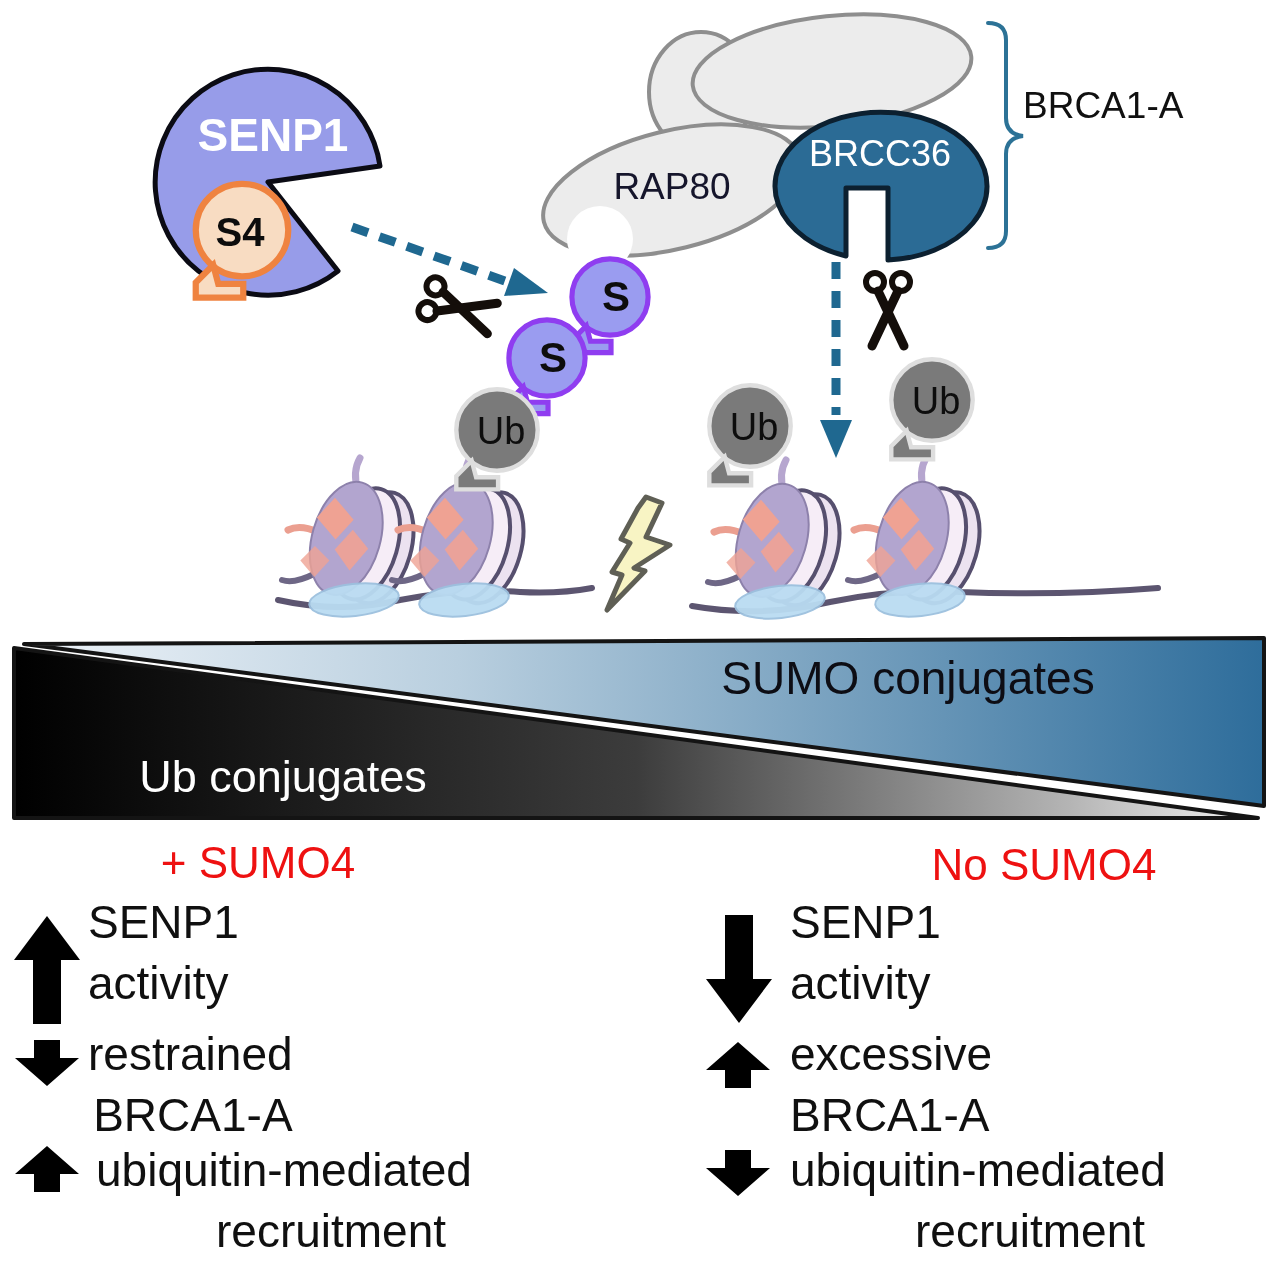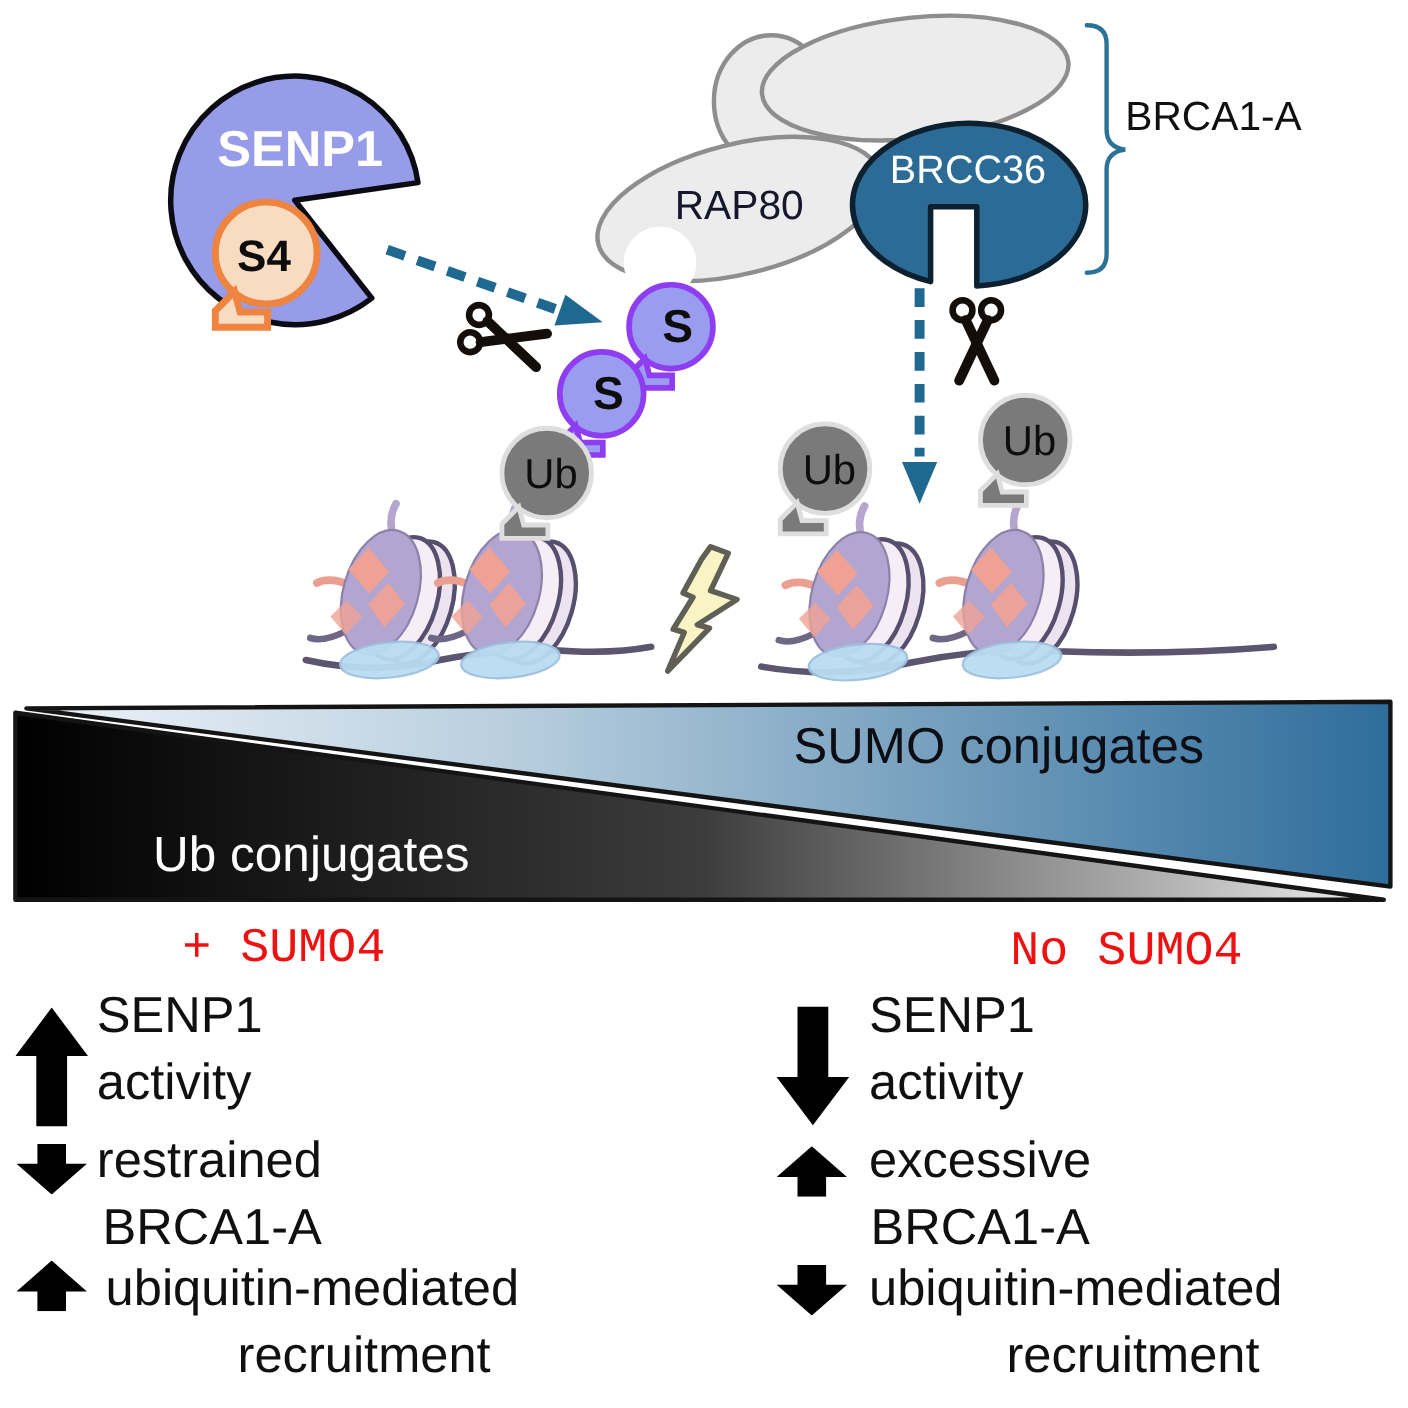--- a/index.html
+++ b/index.html
@@ -32,21 +32,21 @@
   .tail-dark{stroke:#6e6786;stroke-width:6;fill:none;stroke-linecap:round;}
   .dna{stroke:#5c5570;stroke-width:6;fill:none;stroke-linecap:round;}
 
   
   #grad-bar{left:0;top:632px;}
   .bar-tri{stroke:#141414;stroke-width:4;stroke-linejoin:round;}
   .bar-lbl-sumo{font-size:46px;fill:#0d0d14;}
   .bar-lbl-ub{font-size:45px;fill:#ffffff;}
 
   
-  .cond-title{position:absolute;width:320px;text-align:center;font-size:44px;color:#ee1111;font-family:Liberation Mono, monospace;}
+  .cond-title{position:absolute;width:320px;text-align:center;font-size:44px;color:#ee1111;}
   .cond-text{position:absolute;font-size:46px;line-height:61px;color:#101010;white-space:nowrap;}
   .bk-arrow{position:absolute;}
   .bk-arrow svg{display:block;}
   .bk-arrow polygon{fill:#000000;}
 </style>
 </head>
 <body>
 
 <div class="canvas">
 
@@ -191,38 +191,38 @@
   <div class="bk-arrow" style="left:15px;top:1146px;">
     <svg width="64" height="46" viewBox="0 0 64 46">
         <polygon points="32,0 64,28 45,28 45,46 19,46 19,28 0,28"></polygon>
       </svg>
   </div>
   <div class="cond-text" style="left:96px;top:1140px;">
     <div>ubiquitin-mediated</div>
     <div style="margin-left:120px;">recruitment</div>
   </div>
 
-  <div class="cond-title" style="left:864px;top:840px;">No SUMO4</div>
+  <div class="cond-title" style="left:884px;top:840px;">No SUMO4</div>
 
   <div class="bk-arrow" style="left:706px;top:915px;">
     <svg width="66" height="108" viewBox="0 0 66 108">
         <polygon points="33,108 0,64 19,64 19,0 47,0 47,64 66,64"></polygon>
       </svg>
   </div>
   <div class="cond-text" style="left:790px;top:892px;">
     <div>SENP1</div>
     <div>activity</div>
   </div>
 
   <div class="bk-arrow" style="left:706px;top:1042px;">
     <svg width="64" height="46" viewBox="0 0 64 46">
         <polygon points="32,0 64,28 45,28 45,46 19,46 19,28 0,28"></polygon>
       </svg>
   </div>
-  <div class="cond-text" style="left:790px;top:1024px;text-align:center;">
+  <div class="cond-text" style="left:790px;top:1024px;">
     <div>excessive</div>
     <div>BRCA1-A</div>
   </div>
 
   <div class="bk-arrow" style="left:706px;top:1150px;">
     <svg width="64" height="46" viewBox="0 0 64 46">
         <polygon points="32,46 0,18 19,18 19,0 45,0 45,18 64,18"></polygon>
       </svg>
   </div>
   <div class="cond-text" style="left:790px;top:1140px;">

